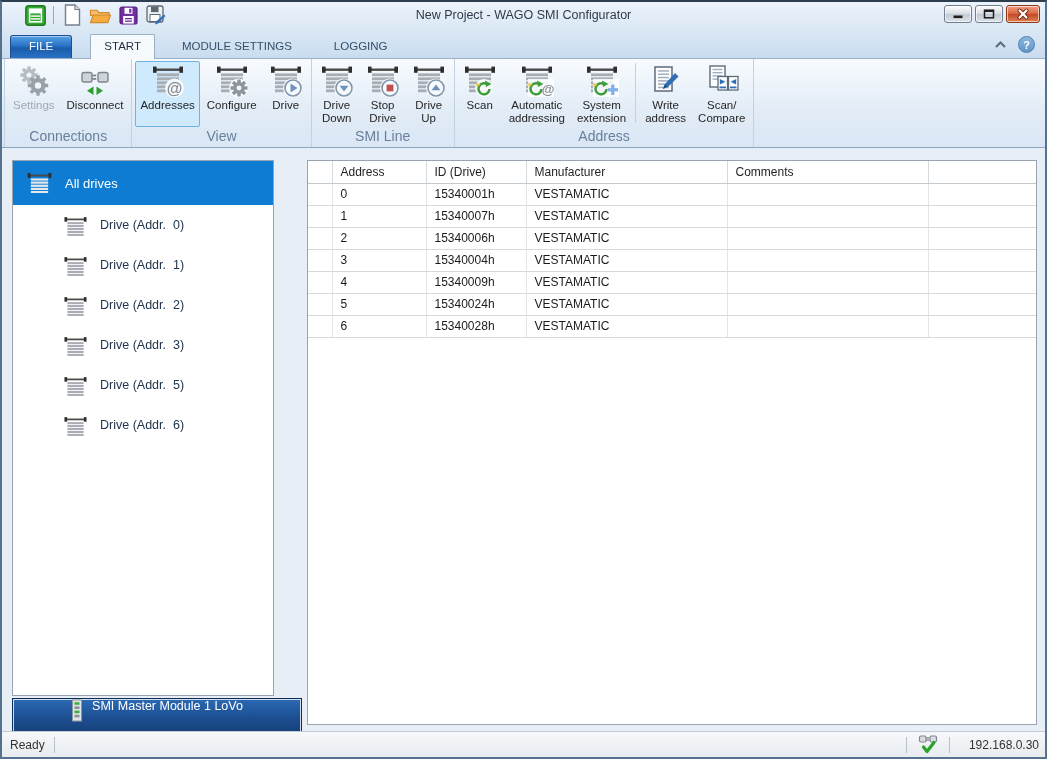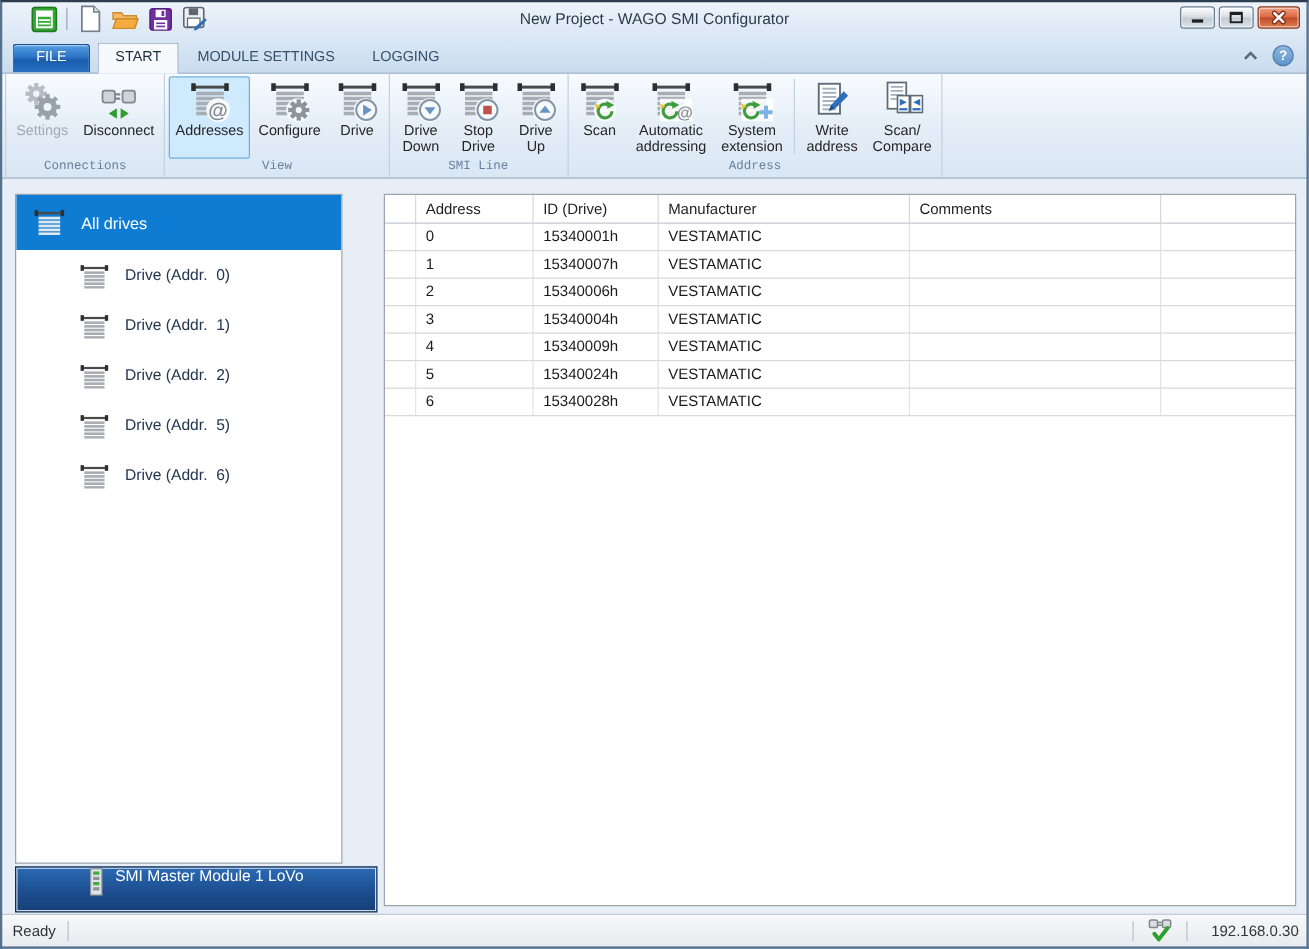--- a/index.html
+++ b/index.html
@@ -12,21 +12,21 @@
   .titlebar{height:26px;position:relative;display:flex;align-items:center;padding-left:22px;}
   .qat{display:flex;align-items:center;gap:6px;z-index:2;}
   .qat .qbtn{display:inline-flex;align-items:center;justify-content:center;width:22px;height:22px;cursor:default;}
   .qat-sep{width:1px;height:18px;background:#9aa8b6;margin:0 1px;}
   .title-text{position:absolute;left:0;right:0;text-align:center;font-size:12.5px;color:#2e3c4a;}
   .win-controls{position:absolute;right:5px;top:3px;display:flex;gap:3px;z-index:3;}
   .wbtn{width:28px;height:18px;border:1px solid #6f7f8e;border-radius:3px;display:inline-flex;align-items:center;justify-content:center;
         background:linear-gradient(#fdfdfd,#d8dde3 48%,#c2cad3 52%,#dde3ea);box-shadow:inset 0 0 0 1px rgba(255,255,255,.6);}
   .wbtn.close{width:34px;border-color:#8e3417;background:linear-gradient(#f0a184,#dc6a42 46%,#c14a28 52%,#dd8250);}
 
-  .tabstrip{height:30px;display:flex;align-items:flex-end;padding-left:8px;position:relative;}
+  .tabstrip{height:30px;display:flex;align-items:flex-end;padding-left:8px;position:relative;gap:12px;}
   .tab{font-size:11.5px;color:#33506b;padding:5px 15px 6px;cursor:default;}
   .tab.file{color:#fff;background:linear-gradient(#56a0e3,#2a72c4 45%,#1a5cab 55%,#2a72c4);border:1px solid #1b4f8f;border-bottom:none;
             border-radius:3px 3px 0 0;padding:4px 18px 6px;margin-right:6px;box-shadow:inset 0 1px 0 rgba(255,255,255,.45);}
   .tab.active{background:#f7fafd;border:1px solid #9ab0c6;border-bottom:none;border-radius:2px 2px 0 0;color:#1e2e3e;margin-bottom:-1px;z-index:2;padding:5px 13px 7px;}
   .ribbon-mini{position:absolute;right:10px;bottom:5px;display:flex;align-items:center;gap:10px;}
   .chev{display:inline-flex;width:16px;height:12px;align-items:center;justify-content:center;}
   .helpbtn{width:17px;height:17px;border-radius:50%;background:linear-gradient(#8cb6de,#5f96cc);color:#fff;font-weight:bold;font-size:11px;
            display:inline-flex;align-items:center;justify-content:center;border:1px solid #537fae;}
 
   
@@ -34,21 +34,21 @@
           display:flex;align-items:stretch;padding:0 2px;position:relative;}
   .rgroup{display:flex;flex-direction:column;border-right:1px solid #c3d2e1;padding:2px 2px 0;}
   .rgroup:first-child{border-left:1px solid #c3d2e1;}
   .rbuttons{display:flex;align-items:stretch;flex:1;}
   .rbtn{display:flex;flex-direction:column;align-items:center;min-width:44px;padding:2px 4px 1px;margin:0 1px;border:1px solid transparent;border-radius:2px;cursor:default;}
   .rbtn.selected{background:#cfe9fd;border-color:#6cb2e3;}
   .rbtn .ibox{width:34px;height:34px;flex:0 0 34px;}
   .rbtn .lbl{font-size:11.5px;line-height:13px;color:#262626;text-align:center;white-space:pre-line;margin-top:1px;}
   .rbtn.disabled .lbl{color:#a2aab2;}
   .rdivider{width:1px;background:#c3d2e1;margin:2px 3px 4px;}
-  .rlabel{font-size:10px;color:#68809c;text-align:center;padding:1px 6px 3px;font-family:Liberation Mono, monospace;}
+  .rlabel{font-size:14px;color:#68809c;text-align:center;padding:1px 6px 3px;}
 
   
   .main{flex:1;position:relative;background:#e7eef6;}
   .sidebar-panel{position:absolute;left:10px;top:12px;width:262px;height:536px;background:#fff;border:1px solid #9aa4ae;overflow:hidden;}
   .alldrives{height:44px;background:#0f7cd4;color:#fff;display:flex;align-items:center;padding-left:13px;gap:12px;font-size:13px;cursor:default;}
   .drive-item{height:40px;display:flex;align-items:center;padding-left:50px;gap:12px;font-size:12.5px;color:#22364e;cursor:default;white-space:pre;}
   .master-btn{position:absolute;left:10px;top:550px;width:290px;height:37px;background:linear-gradient(#2b6ab4,#1c4e90 55%,#163f78);
               border:1px solid #0d2d55;box-shadow:inset 0 0 0 1px rgba(255,255,255,.8);color:#fff;font-size:12.5px;
               display:flex;align-items:flex-start;justify-content:center;gap:9px;cursor:default;}
 
@@ -454,20 +454,30 @@
               </svg></span><span>Drive (Addr.  2)</span></div>
           <div class="drive-item"><span style="display: inline-flex;"><svg width="25" height="21" viewBox="0 0 34 28">
                 <rect x="3" y="4.5" width="28" height="2.4" fill="#4a4a4a"></rect>
          <rect x="2" y="2.6" width="3.6" height="6.2" fill="#2e2e2e"></rect>
          <rect x="28.4" y="2.6" width="3.6" height="6.2" fill="#2e2e2e"></rect>
                 <rect x="6" y="9.4" width="22" height="2.8" fill="#a7adb3"></rect>
                 <rect x="6" y="13.4" width="22" height="2.8" fill="#a7adb3"></rect>
                 <rect x="6" y="17.4" width="22" height="2.8" fill="#a7adb3"></rect>
                 <rect x="6" y="21.4" width="22" height="2.8" fill="#a7adb3"></rect>
                 <rect x="6" y="25.4" width="22" height="2.8" fill="#a7adb3"></rect>
+              </svg></span><span>Drive (Addr.  3)</span></div>
+          <div class="drive-item"><span style="display: inline-flex;"><svg width="25" height="21" viewBox="0 0 34 28">
+                <rect x="3" y="4.5" width="28" height="2.4" fill="#4a4a4a"></rect>
+         <rect x="2" y="2.6" width="3.6" height="6.2" fill="#2e2e2e"></rect>
+         <rect x="28.4" y="2.6" width="3.6" height="6.2" fill="#2e2e2e"></rect>
+                <rect x="6" y="9.4" width="22" height="2.8" fill="#a7adb3"></rect>
+                <rect x="6" y="13.4" width="22" height="2.8" fill="#a7adb3"></rect>
+                <rect x="6" y="17.4" width="22" height="2.8" fill="#a7adb3"></rect>
+                <rect x="6" y="21.4" width="22" height="2.8" fill="#a7adb3"></rect>
+                <rect x="6" y="25.4" width="22" height="2.8" fill="#a7adb3"></rect>
               </svg></span><span>Drive (Addr.  5)</span></div>
           <div class="drive-item"><span style="display: inline-flex;"><svg width="25" height="21" viewBox="0 0 34 28">
                 <rect x="3" y="4.5" width="28" height="2.4" fill="#4a4a4a"></rect>
          <rect x="2" y="2.6" width="3.6" height="6.2" fill="#2e2e2e"></rect>
          <rect x="28.4" y="2.6" width="3.6" height="6.2" fill="#2e2e2e"></rect>
                 <rect x="6" y="9.4" width="22" height="2.8" fill="#a7adb3"></rect>
                 <rect x="6" y="13.4" width="22" height="2.8" fill="#a7adb3"></rect>
                 <rect x="6" y="17.4" width="22" height="2.8" fill="#a7adb3"></rect>
                 <rect x="6" y="21.4" width="22" height="2.8" fill="#a7adb3"></rect>
                 <rect x="6" y="25.4" width="22" height="2.8" fill="#a7adb3"></rect>

